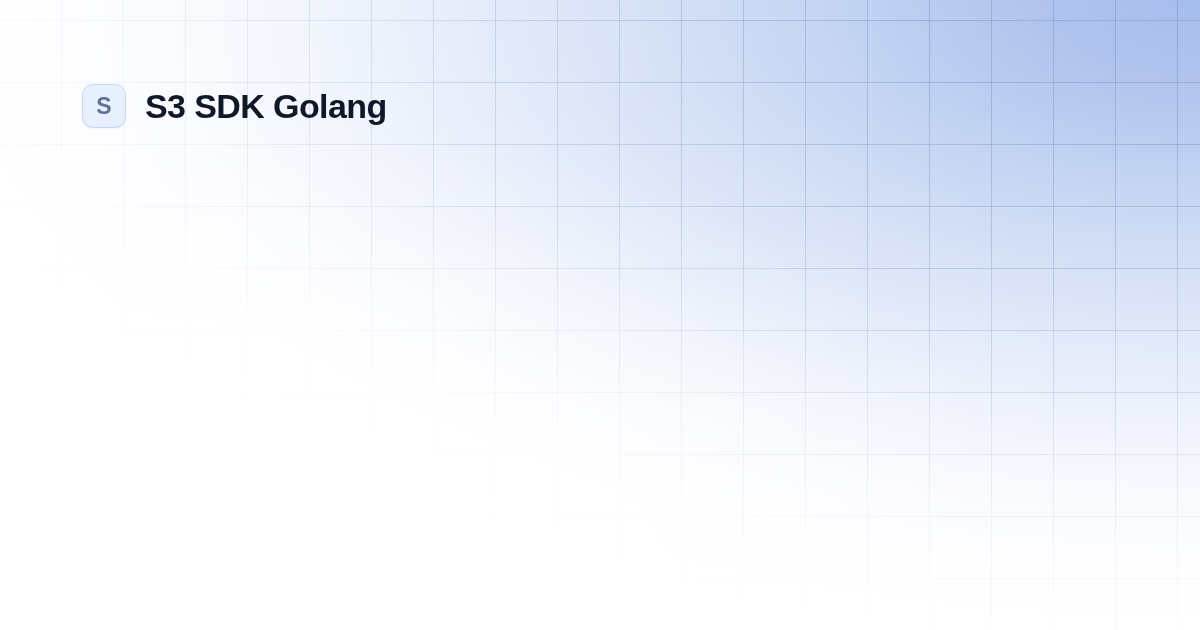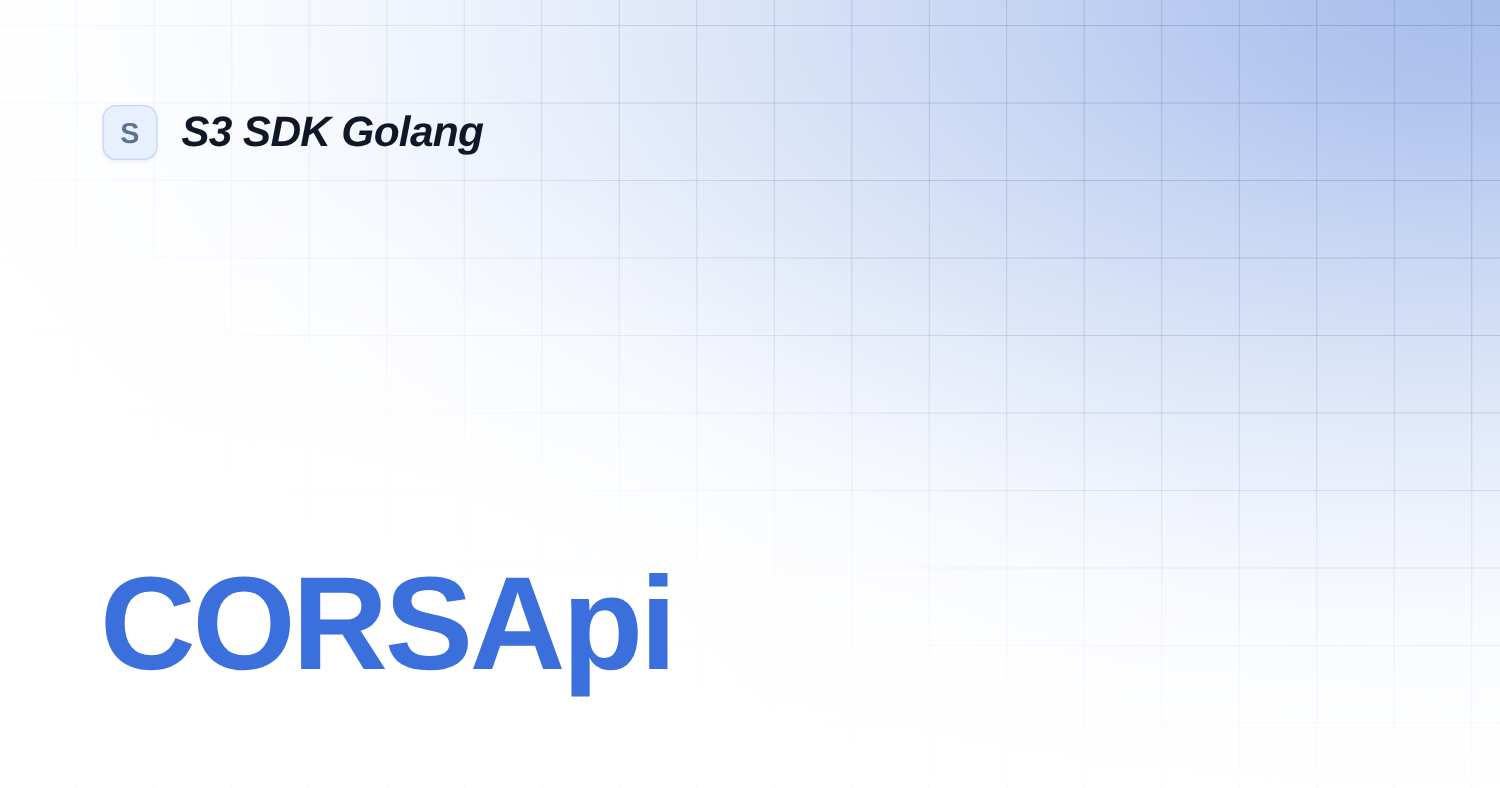--- a/index.html
+++ b/index.html
@@ -127,21 +127,20 @@
     letter-spacing: 0.2px;
     user-select: none;
   }
 
   .brand-name {
     font-size: 34px;
     font-weight: 700;
     color: #101828;
     letter-spacing: -0.6px;
     line-height: 1;
-    font-style: italic;
   }
 
   
   .headline {
     position: absolute;
     left: 80px;
     top: 446px;
     font-size: 106px;
     font-weight: 700;
     color: #3b6fdb;
@@ -162,16 +161,15 @@
 
   <div class="content">
 
     <div class="brand">
       <div class="brand-badge">
         <span class="brand-badge-letter">S</span>
       </div>
       <span class="brand-name">S3 SDK Golang</span>
     </div>
 
-    <div class="headline">CORSApi</div>
 
   </div>
 </div>
 
 </body></html>

